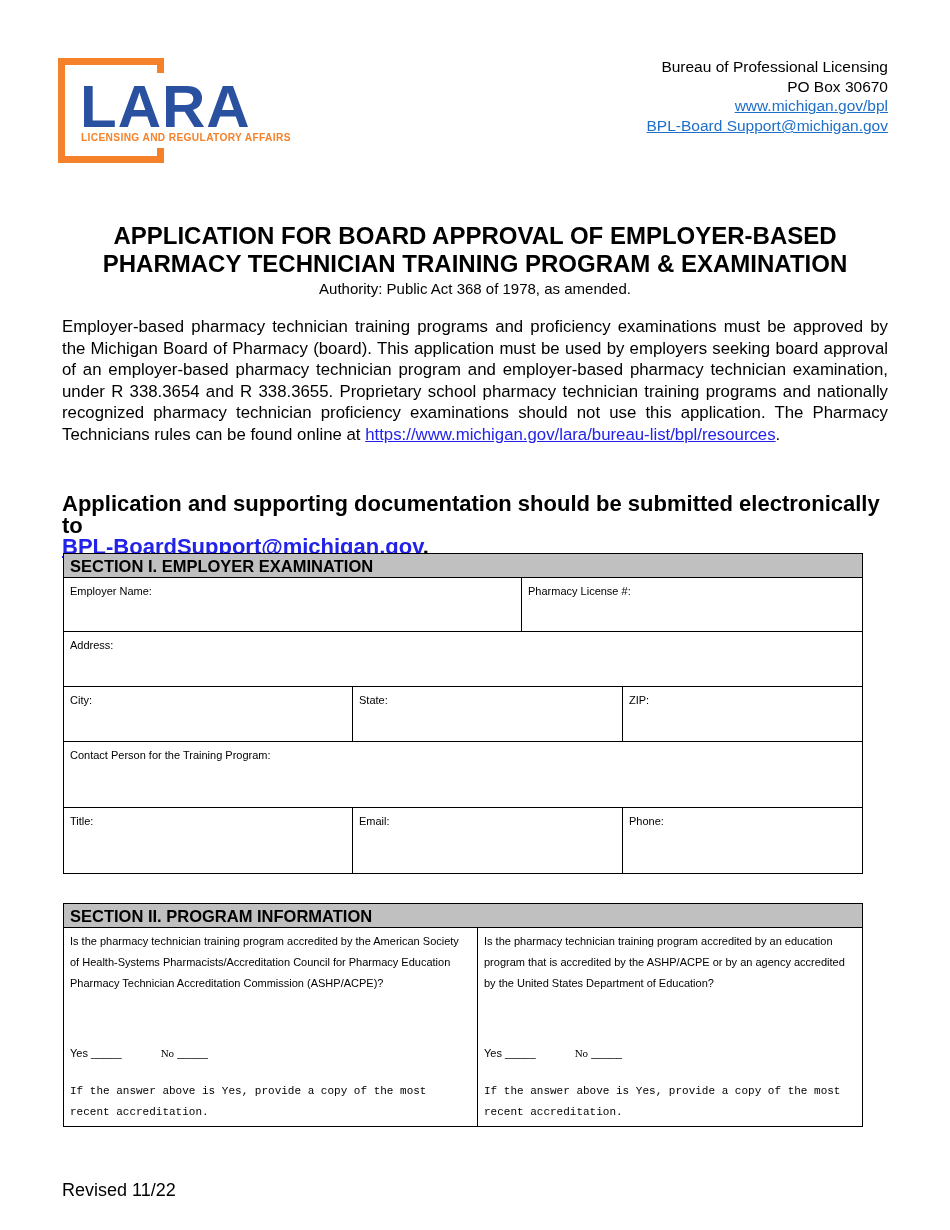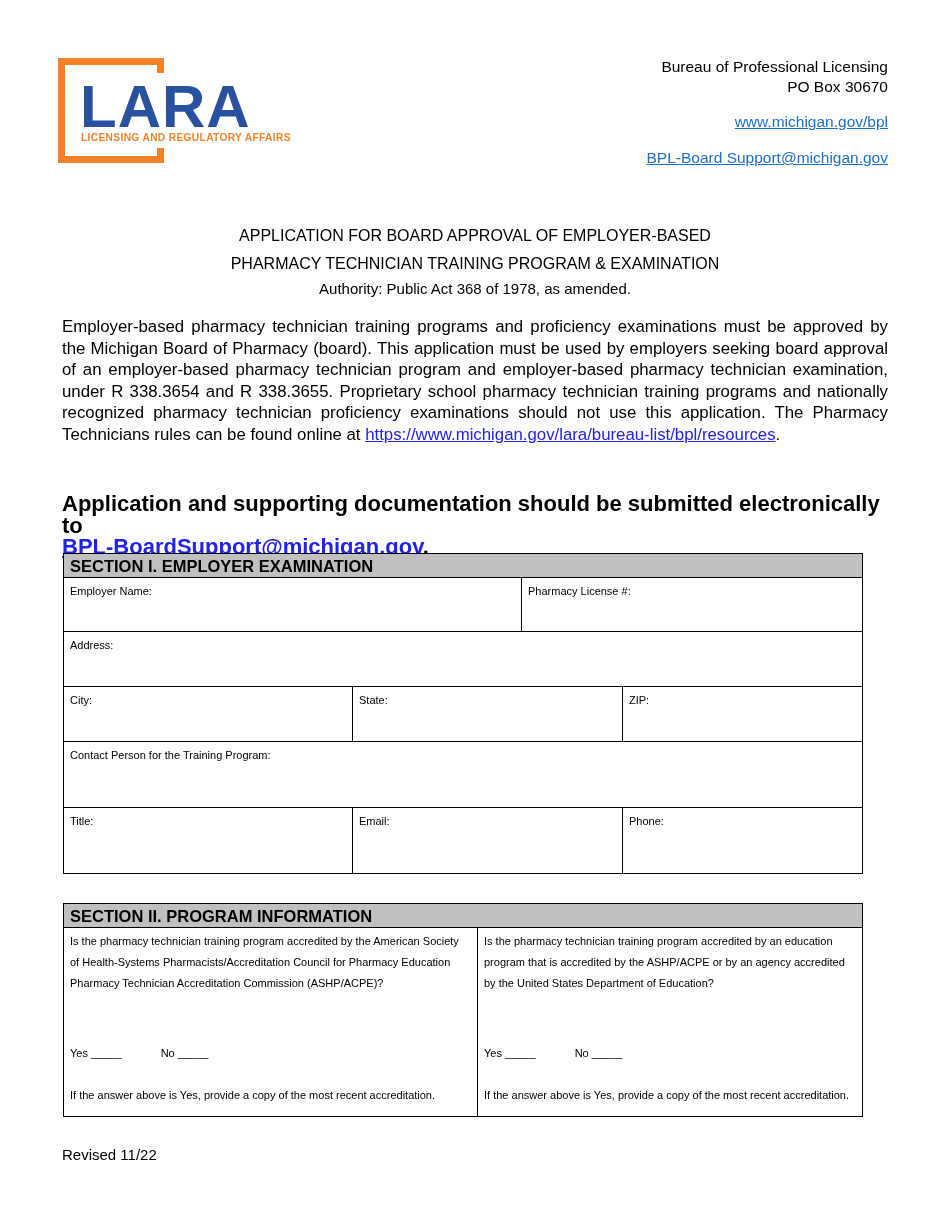--- a/index.html
+++ b/index.html
@@ -12,25 +12,25 @@
     background: #fff;
     overflow: hidden;
   }
 
   
   .logo { position: absolute; left: 58px; top: 58px; width: 270px; height: 120px; }
   .address {
     position: absolute; top: 57px; right: 62px;
     text-align: right; font-size: 15.5px; line-height: 19.7px;
   }
-  .address a { display: block; color: #1E6FC9; text-decoration: underline; cursor: pointer; margin-top: 16px; }
+  .address a { display: block; color: #1E6FC9; text-decoration: underline; cursor: pointer; }
 
   
   .title-block { position: absolute; top: 222px; left: 0; width: 950px; text-align: center; }
-  .title-line { font-size: 16px; font-weight: normal; line-height: 27.5px; }
+  .title-line { font-size: 24px; font-weight: bold; line-height: 27.5px; }
   .authority { font-size: 15px; margin-top: 3px; }
 
   
   .intro {
     position: absolute; top: 316px; left: 62px; width: 826px;
     font-size: 16.8px; line-height: 21.6px; text-align: justify;
   }
   .intro a { color: #2222E8; text-decoration: underline; cursor: pointer; }
 
   .submit-note {
@@ -59,26 +59,26 @@
     padding: 1px 6px;
     vertical-align: middle;
   }
   .h54 { height: 54px; }
   .h55 { height: 55px; }
   .h66 { height: 66px; }
   .h189 { height: 189px; }
 
   .q { min-height: 112px; line-height: 21px; }
   .yesno { line-height: 21px; margin-bottom: 17px; }
-  .yesno .no-part { margin-left: 36px; }
+  .yesno .no-part { margin-left: 36px; font-family: Liberation Serif, serif; }
   .yesno .blank { letter-spacing: 0; }
-  .note { line-height: 28px; }
+  .note { line-height: 21px; font-family: Liberation Mono, monospace; }
 
   
-  .footer { position: absolute; left: 62px; top: 1146px; font-size: 15px; }
+  .footer { position: absolute; left: 62px; top: 1180px; font-size: 18px; }
 </style>
 </head>
 <body>
 
 <div class="page">
 
   <div class="logo">
     <svg width="270" height="120" viewBox="0 0 270 120">
       <path d="M106,0 L0,0 L0,105 L106,105 L106,90 L99,90 L99,98 L7,98 L7,7 L99,7 L99,15 L106,15 Z" fill="#F5822A"></path>
       <text x="22" y="69" font-family="Liberation Sans, sans-serif" font-size="60" font-weight="bold" fill="#2A51A0" letter-spacing="1">LARA</text>

